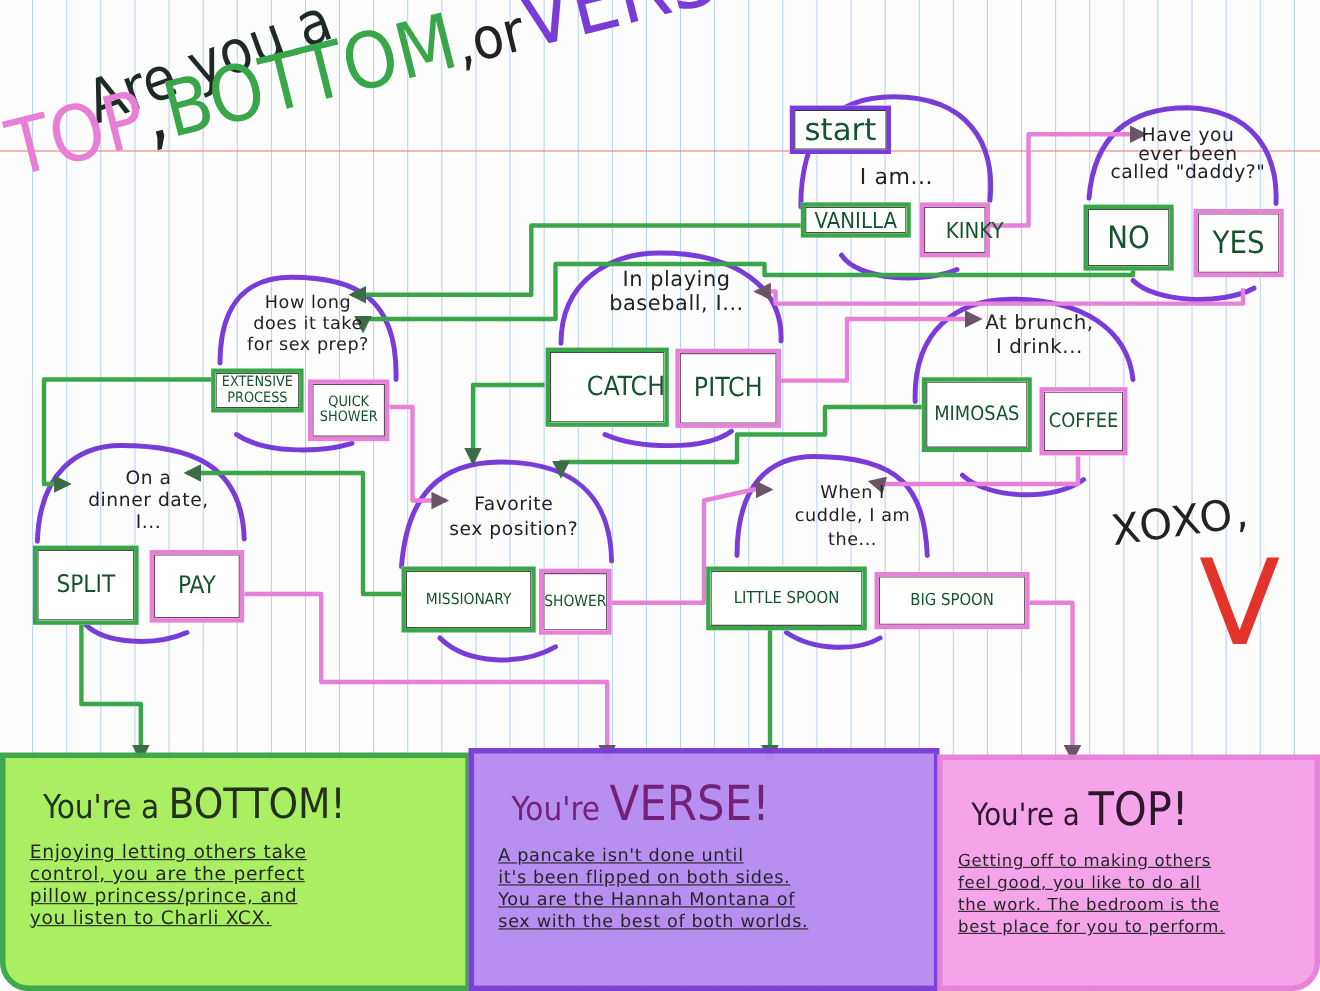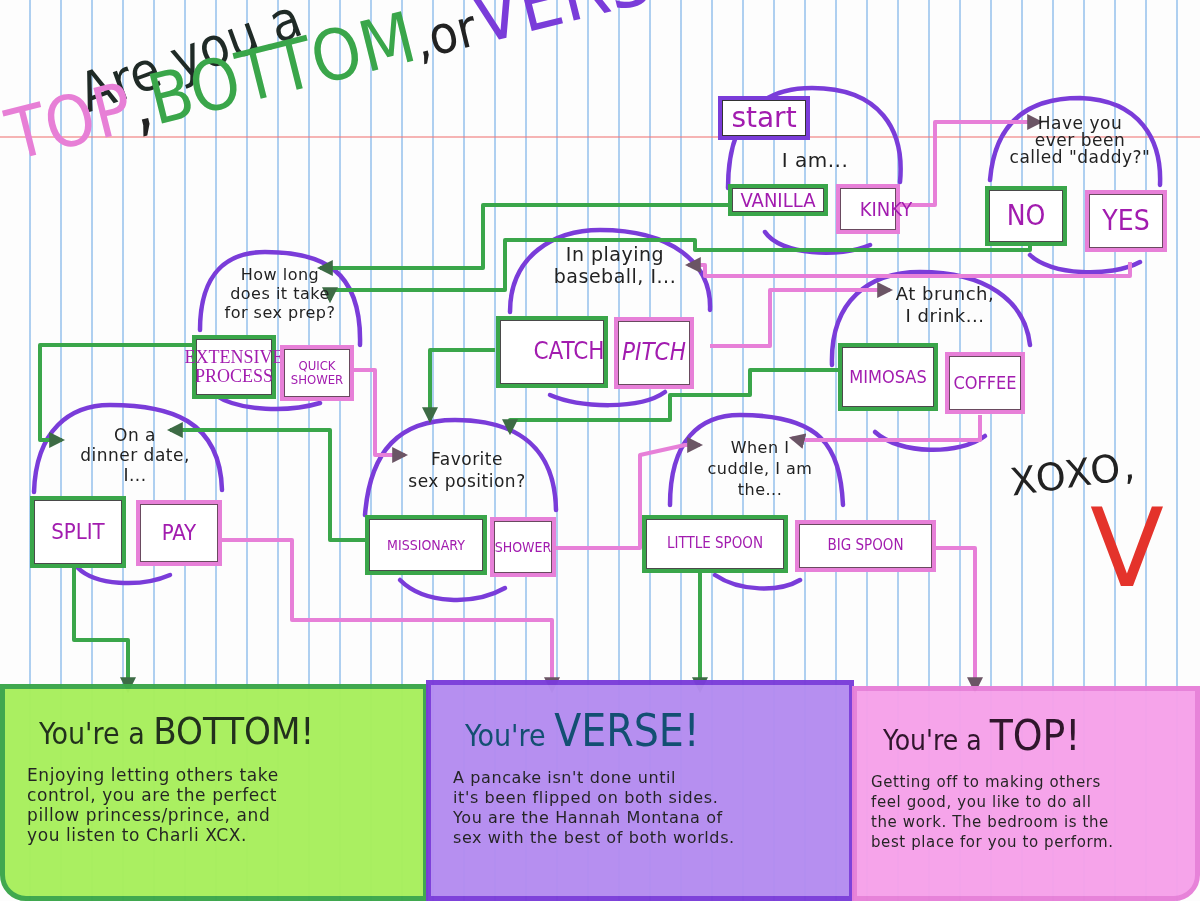--- a/index.html
+++ b/index.html
@@ -14,30 +14,30 @@
     background-position: 0 0, 0 0;
     font-family: "DejaVu Sans", sans-serif;
     color:#1a1a1a;
   }
   svg.wires { position:absolute; left:0; top:0; width:1200px; height:901px; pointer-events:none; }
   .title-line { position:absolute; font-family:"DejaVu Sans Condensed","DejaVu Sans",sans-serif; white-space:nowrap; transform-origin:left bottom; }
   .q { position:absolute; text-align:center; font-size:16px; line-height:17px; letter-spacing:0.5px; color:#222; white-space:pre-line; }
   .opt {
     position:absolute; background:#fff; display:flex; align-items:center; justify-content:center;
     text-align:center; font-family:"DejaVu Sans Condensed","DejaVu Sans",sans-serif;
-    color:#a21caf; box-sizing:border-box; line-height:1.05; white-space:pre-line; cursor:pointer;
+    color:#14532d; box-sizing:border-box; line-height:1.05; white-space:pre-line; cursor:pointer;
   }
   .opt.g { border:4px solid #3aa64a; box-shadow: inset 0 0 0 1px #4a4a4a; }
   .opt.p { border:4px solid #e780d8; box-shadow: inset 0 0 0 1px #6a4a60; }
   .opt.v { border:4px solid #7a3cd9; box-shadow: inset 0 0 0 1px #333; }
   .result {
     position:absolute; box-sizing:border-box; padding:8px 14px 6px 22px;
   }
   .result h2 { margin:12px; font-weight:normal; white-space:nowrap; font-family:"DejaVu Sans Condensed","DejaVu Sans",sans-serif; }
-  .result p { margin:6px 0 0 0; font-size:17px; line-height:20px; letter-spacing:0.6px; color:#1e1e1e; white-space:pre-line; }
+  .result p { margin:6px 0 0 0; font-size:17px; line-height:20px; letter-spacing:0.6px; color:#1e1e1e; white-space:pre-line;text-decoration:underline; }
   .sig { position:absolute; }
 </style>
 </head>
 <body>
 
 <div id="page">
 
   <svg class="wires" viewBox="0 0 1200 901">
     <defs>
       <marker id="arrG" viewBox="0 0 10 10" refX="8" refY="5" markerWidth="4" markerHeight="4" orient="auto-start-reverse">
@@ -115,35 +115,35 @@
   <div class="opt g" style="left:985px; top:186px; width:82px; height:60px; font-size:28px;">
     <span>NO</span>
   </div>
   <div class="opt p" style="left:1085px; top:190px; width:82px; height:62px; font-size:28px;">
     <span>YES</span>
   </div>
 
   <div class="q" style="left:200px; top:265px; width:160px; font-size:16px; line-height:19px;">How long
 does it take
 for sex prep?</div>
-  <div class="opt g" style="left:192px; top:335px; width:84px; height:64px; font-size:18px;font-family:Liberation Serif, serif;">
+  <div class="opt g" style="left:192px; top:335px; width:84px; height:40px; font-size:13px;">
     <span>EXTENSIVE
 PROCESS</span>
   </div>
   <div class="opt p" style="left:280px; top:345px; width:74px; height:56px; font-size:13px;">
     <span>QUICK
 SHOWER</span>
   </div>
 
   <div class="q" style="left:525px; top:243px; width:180px; font-size:19px; line-height:22px;text-align:center;">In playing
 baseball, I...</div>
   <div class="opt g" style="left:496px; top:316px; width:112px; height:72px; font-size:24px;padding-left:34px;">
     <span>CATCH</span>
   </div>
-  <div class="opt p" style="left:614px; top:317px; width:80px; height:72px; font-size:24px;font-style:italic;">
+  <div class="opt p" style="left:614px; top:317px; width:96px; height:72px; font-size:24px;">
     <span>PITCH</span>
   </div>
 
   <div class="q" style="left:870px; top:283px; width:150px; font-size:18px; line-height:22px;">At brunch,
 I drink...</div>
   <div class="opt g" style="left:838px; top:343px; width:100px; height:68px; font-size:18px;">
     <span>MIMOSAS</span>
   </div>
   <div class="opt p" style="left:945px; top:352px; width:80px; height:62px; font-size:18px;">
     <span>COFFEE</span>
@@ -161,21 +161,21 @@
 
   <div class="q" style="left:382px; top:448px; width:170px; font-size:17px; line-height:22px;">Favorite
 sex position?</div>
   <div class="opt g" style="left:365px; top:515px; width:122px; height:60px; font-size:14px;">
     <span>MISSIONARY</span>
   </div>
   <div class="opt p" style="left:490px; top:517px; width:66px; height:60px; font-size:14px;">
     <span>SHOWER</span>
   </div>
 
-  <div class="q" style="left:680px; top:437px; width:160px; font-size:16px; line-height:21px;">When I
+  <div class="q" style="left:680px; top:437px; width:160px; font-size:16px; line-height:21px;padding-left:15px;">When I
 cuddle, I am
 the...</div>
   <div class="opt g" style="left:642px; top:515px; width:146px; height:58px; font-size:15px;">
     <span>LITTLE SPOON</span>
   </div>
   <div class="opt p" style="left:795px; top:520px; width:141px; height:52px; font-size:15px;">
     <span>BIG SPOON</span>
   </div>
 
   <div class="sig" style="left:1010px; top:452px; font-size:38px; color:#222; transform:rotate(-8deg); letter-spacing:2px;">XOXO,</div>
@@ -185,21 +185,21 @@
     <h2 style="font-size:34px; color:#1b2a16;">
       <span style="font-size:30px;">You're a </span><span style="font-size:38px;">BOTTOM!</span>
     </h2>
     <p>Enjoying letting others take
 control, you are the perfect
 pillow princess/prince, and
 you listen to Charli XCX.</p>
   </div>
 
   <div class="result" style="left:426px; top:680px; width:428px; height:221px; background:#b48cf0; border:5px solid #7a3cd9; opacity:0.97;">
-    <h2 style="font-size:34px; color:#0c4a6e;">
+    <h2 style="font-size:34px; color:#701a75;">
       <span style="font-size:30px;">You're </span><span style="font-size:44px;">VERSE!</span>
     </h2>
     <p style="font-size:16px;">A pancake isn't done until
 it's been flipped on both sides.
 You are the Hannah Montana of
 sex with the best of both worlds.</p>
   </div>
 
   <div class="result" style="left:852px; top:686px; width:348px; height:215px; background:#f6a2ea; border:5px solid #e780d8; border-radius:0 0 26px 0; opacity:0.97; padding-left:14px;">
     <h2 style="font-size:32px; color:#2a0f26;">

